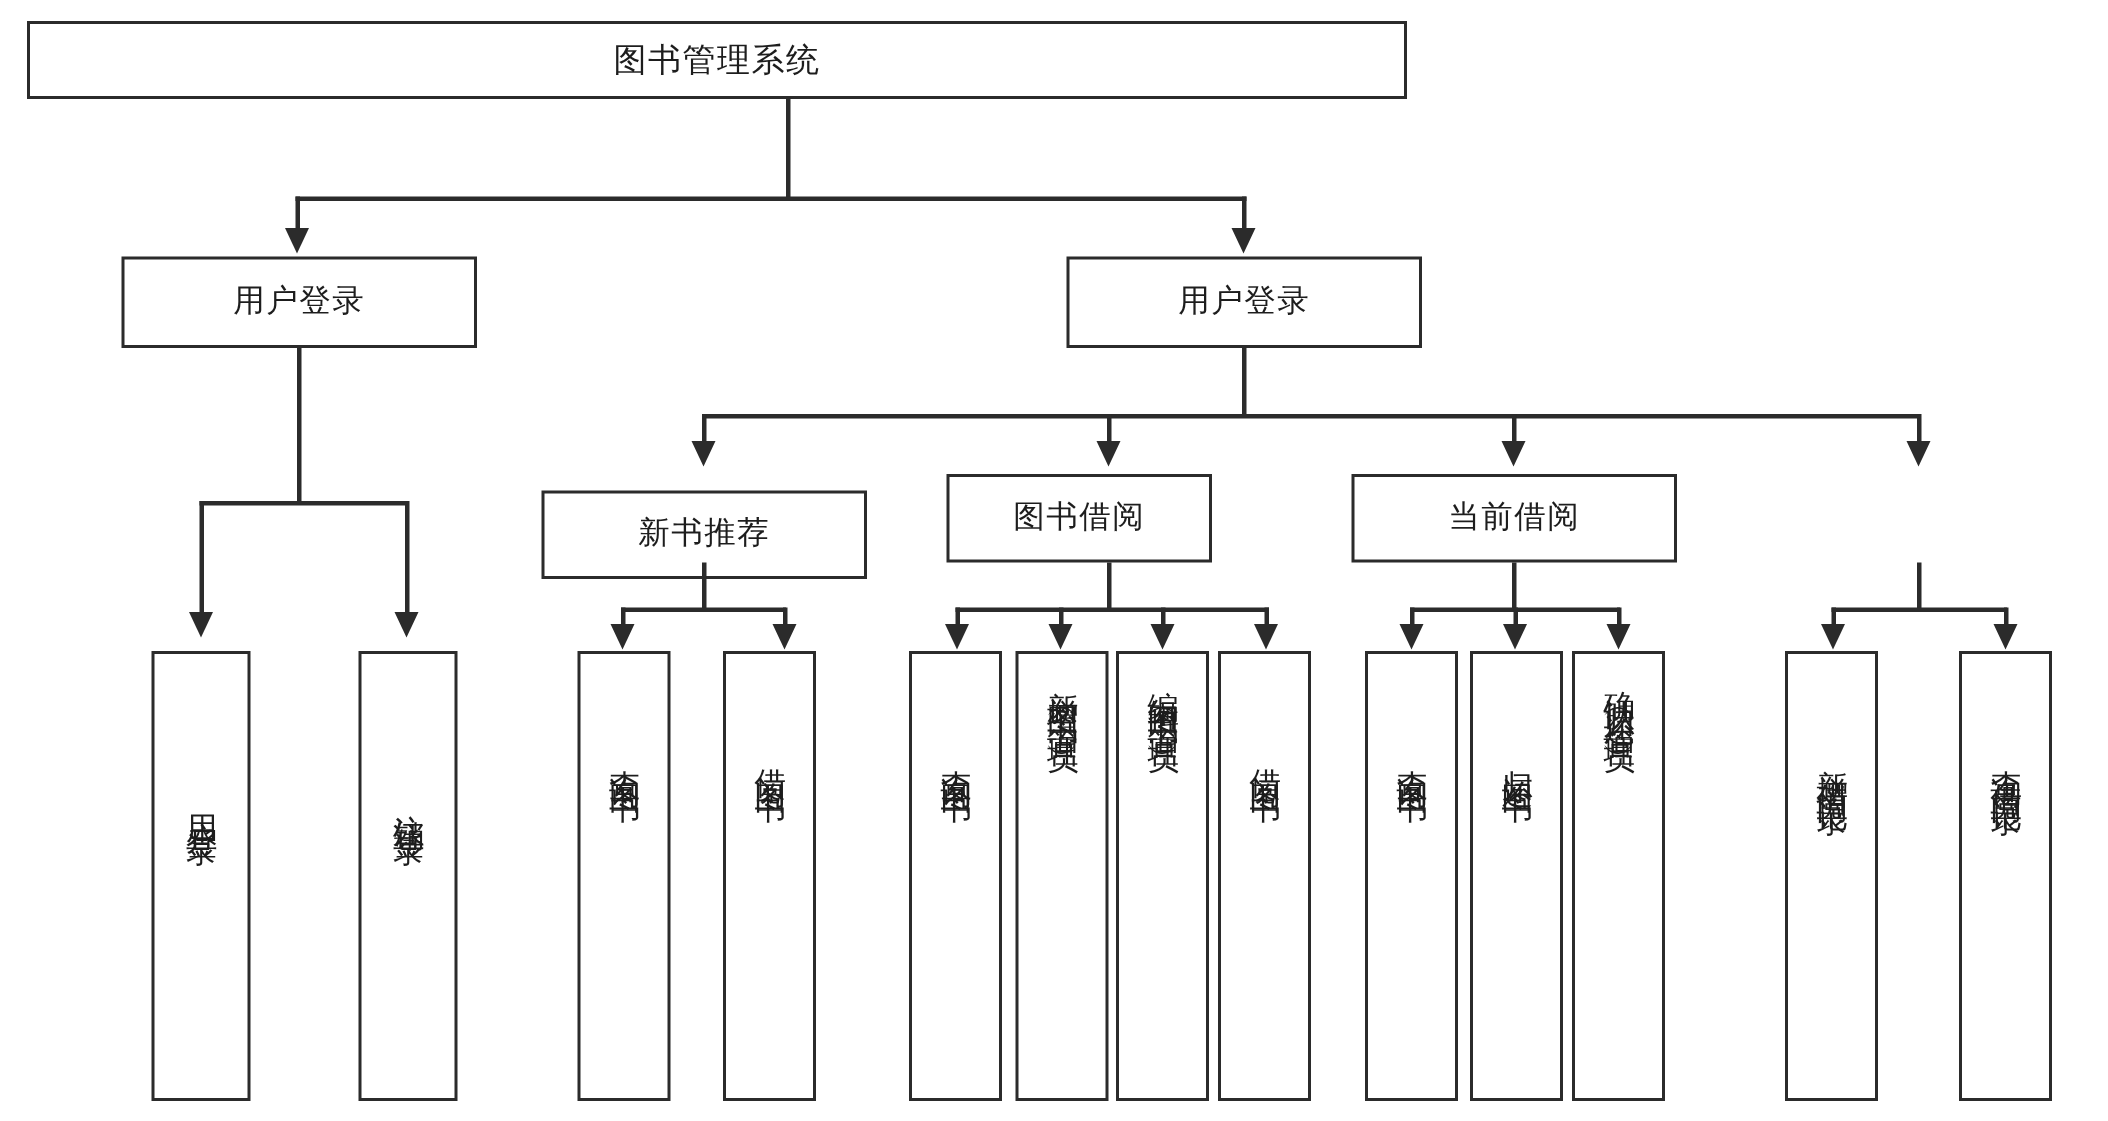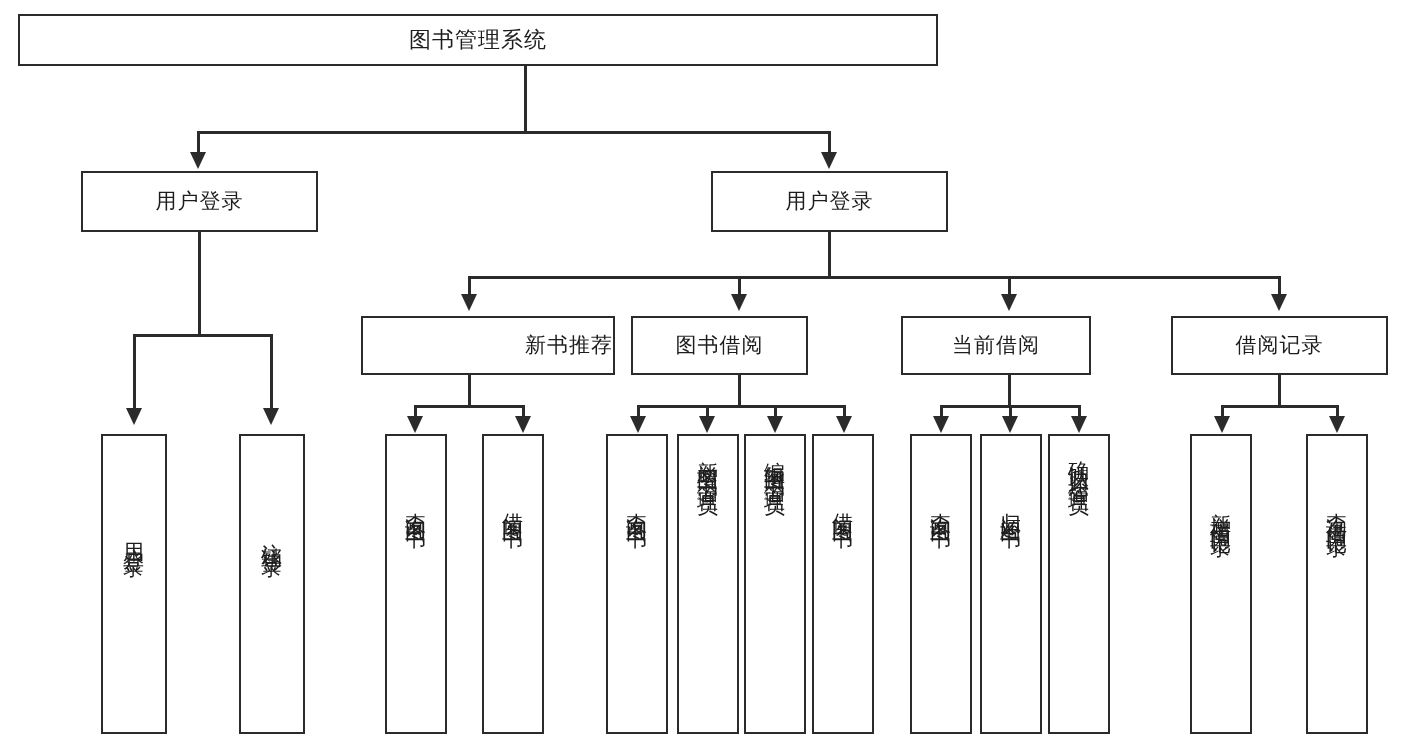--- a/index.html
+++ b/index.html
@@ -133,31 +133,28 @@
 
   <div class="vline" style="left:738px; top:276px; width:2.5px; height:20px;"></div>
   <div class="arrow-head" style="left:731px; top:294px;"></div>
 
   <div class="vline" style="left:1008px; top:276px; width:2.5px; height:20px;"></div>
   <div class="arrow-head" style="left:1001px; top:294px;"></div>
 
   <div class="vline" style="left:1278px; top:276px; width:2.5px; height:20px;"></div>
   <div class="arrow-head" style="left:1271px; top:294px;"></div>
 
-  <div class="node level3" style="left:361px; top:316px; width:254px; height:59px;justify-content:flex-end;">
+  <div class="node level3" style="left:361px; top:327px; width:217px; height:59px;">
     <span class="node-label">新书推荐</span>
   </div>
   <div class="node level3" style="left:631px; top:316px; width:177px; height:59px;">
     <span class="node-label">图书借阅</span>
   </div>
-  <div class="node level3" style="left:901px; top:316px; width:190px; height:59px;">
+  <div class="node level3" style="left:901px; top:316px; width:217px; height:59px;">
     <span class="node-label">当前借阅</span>
-  </div>
-  <div class="node level3" style="left:1171px; top:316px; width:217px; height:59px;">
-    <span class="node-label">借阅记录</span>
   </div>
 
   <div class="vline" style="left:468px; top:375px; width:2.5px; height:32px;"></div>
   <div class="hline" style="left:414px; top:405px; width:110px; height:2.5px;"></div>
   <div class="vline" style="left:414px; top:405px; width:2.5px; height:14px;"></div>
   <div class="arrow-head" style="left:407px; top:416px;"></div>
   <div class="vline" style="left:522px; top:405px; width:2.5px; height:14px;"></div>
   <div class="arrow-head" style="left:515px; top:416px;"></div>
 
   <div class="vline" style="left:738px; top:375px; width:2.5px; height:32px;"></div>

